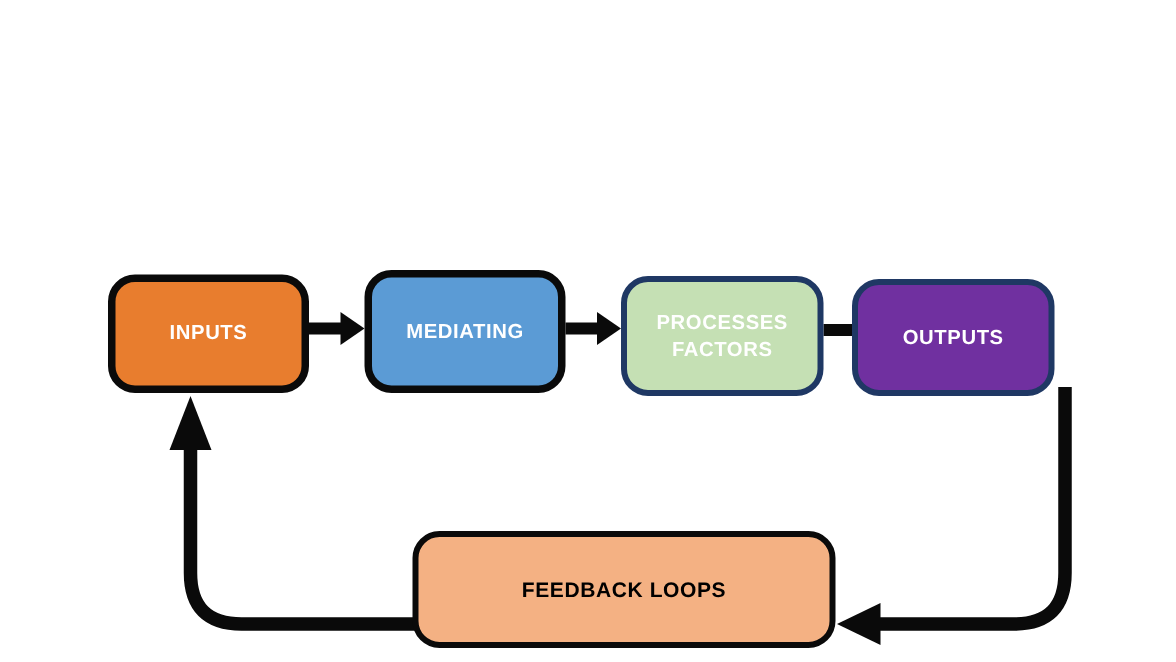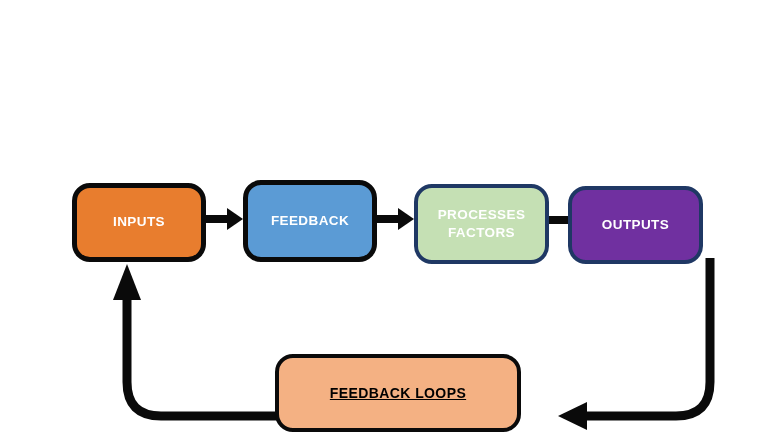--- a/index.html
+++ b/index.html
@@ -42,21 +42,21 @@
     font-weight: bold;
     font-size: 13.5px;
     letter-spacing: 0.4px;
     line-height: 1.35;
   }
   .node .label { display: block; padding: 0 10px; }
   #node-inputs     { left: 72px;  top: 183px; width: 134px; height: 79px; border-width: 5px; }
   #node-processes  { left: 243px; top: 180px; width: 134px; height: 82px; border-width: 5px; }
   #node-mediating  { left: 414px; top: 184px; width: 135px; height: 80px; border-width: 4px; }
   #node-outputs    { left: 568px; top: 186px; width: 135px; height: 78px; border-width: 4px; }
-  #node-feedback   { left: 275px; top: 354px; width: 246px; height: 78px; border-width: 4px; font-size: 14px; text-decoration: underline; }
+  #node-feedback   { left: 275px; top: 354px; width: 282px; height: 78px; border-width: 4px; font-size: 14px; }
 </style>
 </head>
 <body>
 
 <div class="canvas">
 
   <svg class="connectors" viewBox="0 0 784 441" xmlns="http://www.w3.org/2000/svg">
 
     <g>
       <line class="shaft" x1="206" y1="219" x2="228" y2="219" stroke-width="8"></line>
@@ -82,21 +82,21 @@
       <path class="shaft" d="M 277 416 L 161 416 Q 127 416 127 382 L 127 298" stroke-width="9"></path>
       <polygon class="head" points="113,300 141,300 127,264"></polygon>
     </g>
   </svg>
 
   <div class="node" id="node-inputs" style="background-color: rgb(232, 125, 46); border-color: rgb(10, 10, 10); color: rgb(255, 255, 255);">
     <span class="label">INPUTS</span>
   </div>
 
   <div class="node" id="node-processes" style="background-color: rgb(91, 155, 213); border-color: rgb(10, 10, 10); color: rgb(255, 255, 255);">
-    <span class="label">FEEDBACK</span>
+    <span class="label">MEDIATING</span>
   </div>
 
   <div class="node" id="node-mediating" style="background-color: rgb(197, 224, 180); border-color: rgb(31, 56, 100); color: rgb(255, 255, 255);">
     <span class="label">PROCESSES FACTORS</span>
   </div>
 
   <div class="node" id="node-outputs" style="background-color: rgb(112, 48, 160); border-color: rgb(31, 56, 100); color: rgb(255, 255, 255);">
     <span class="label">OUTPUTS</span>
   </div>
 

